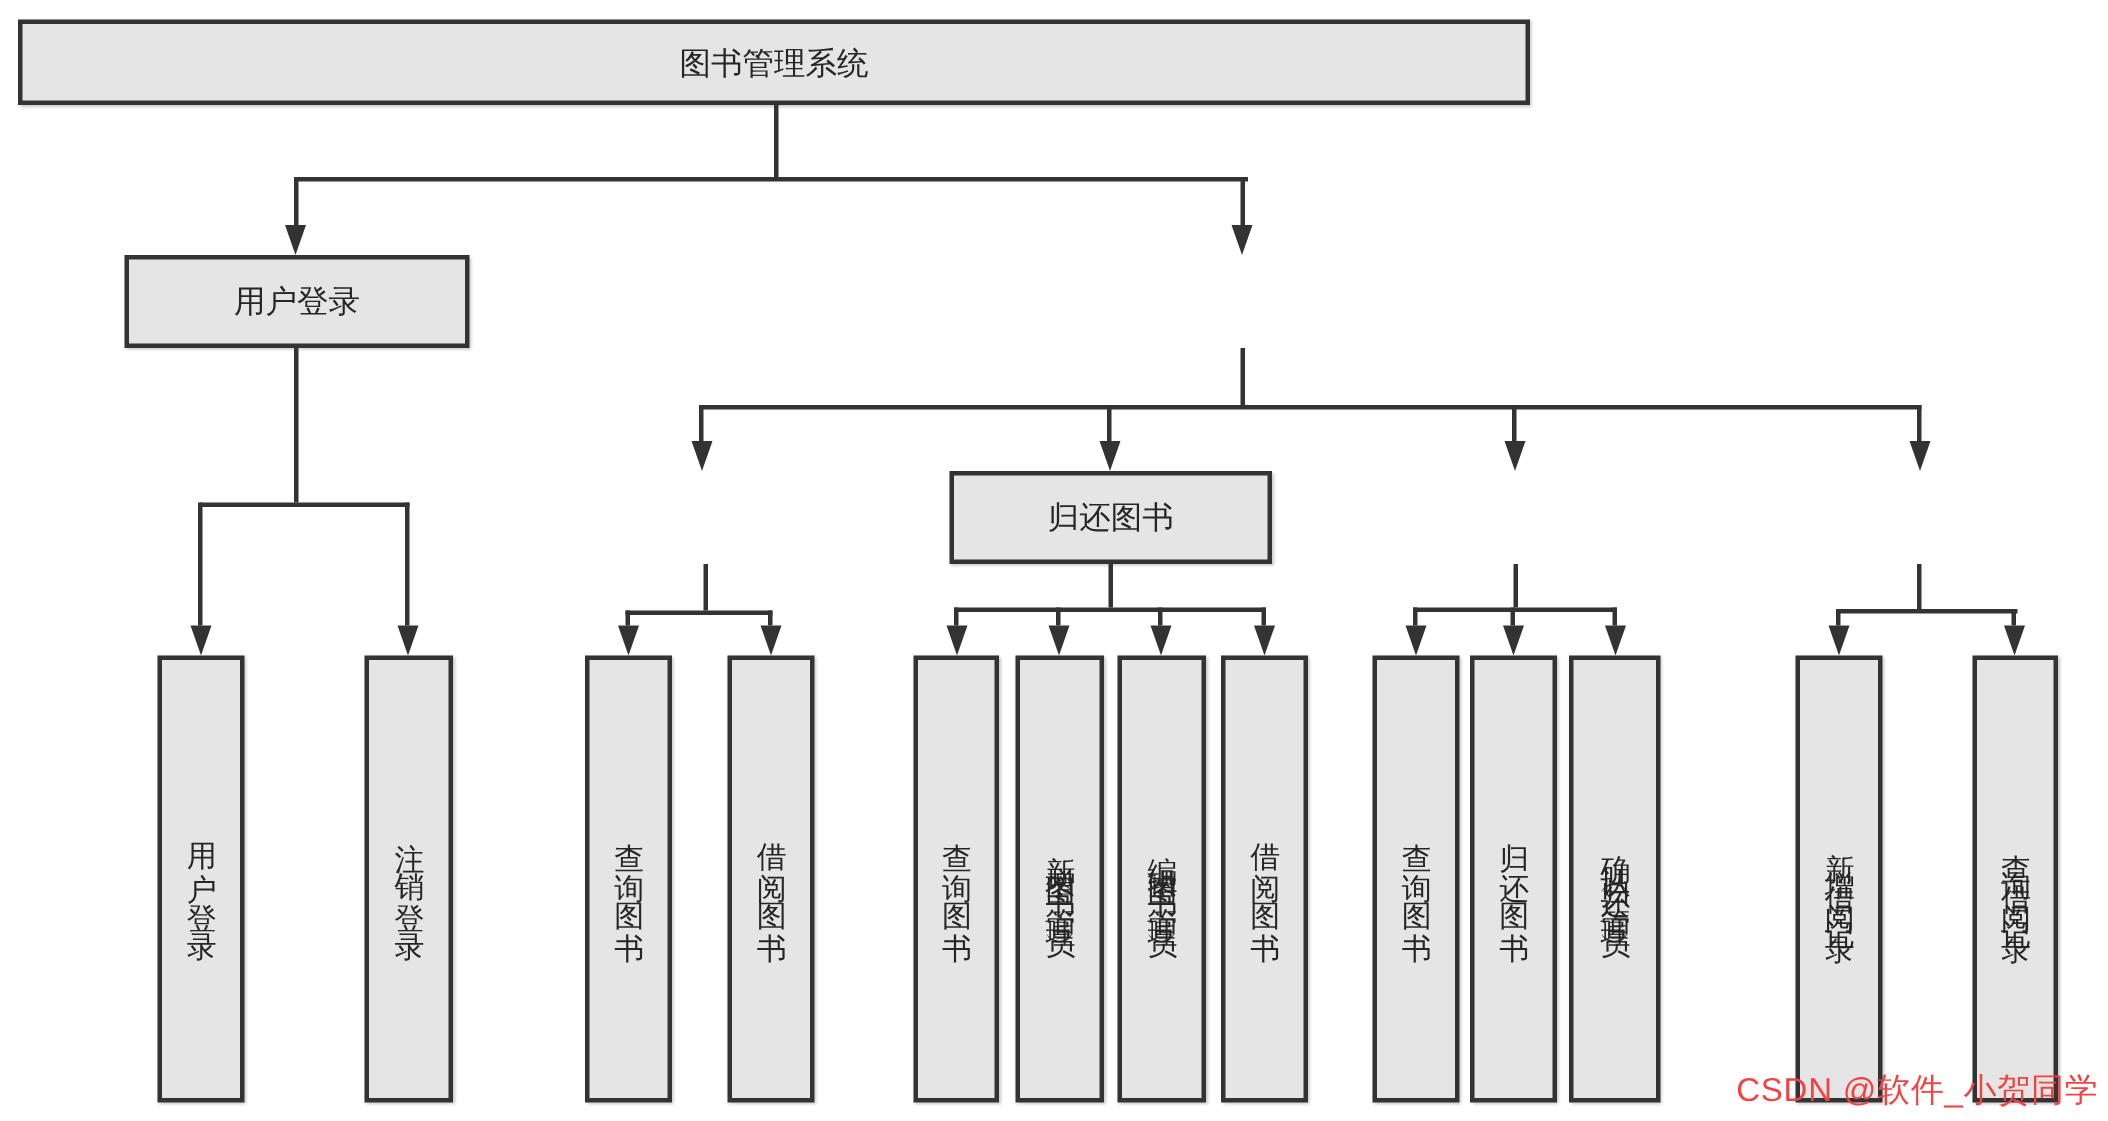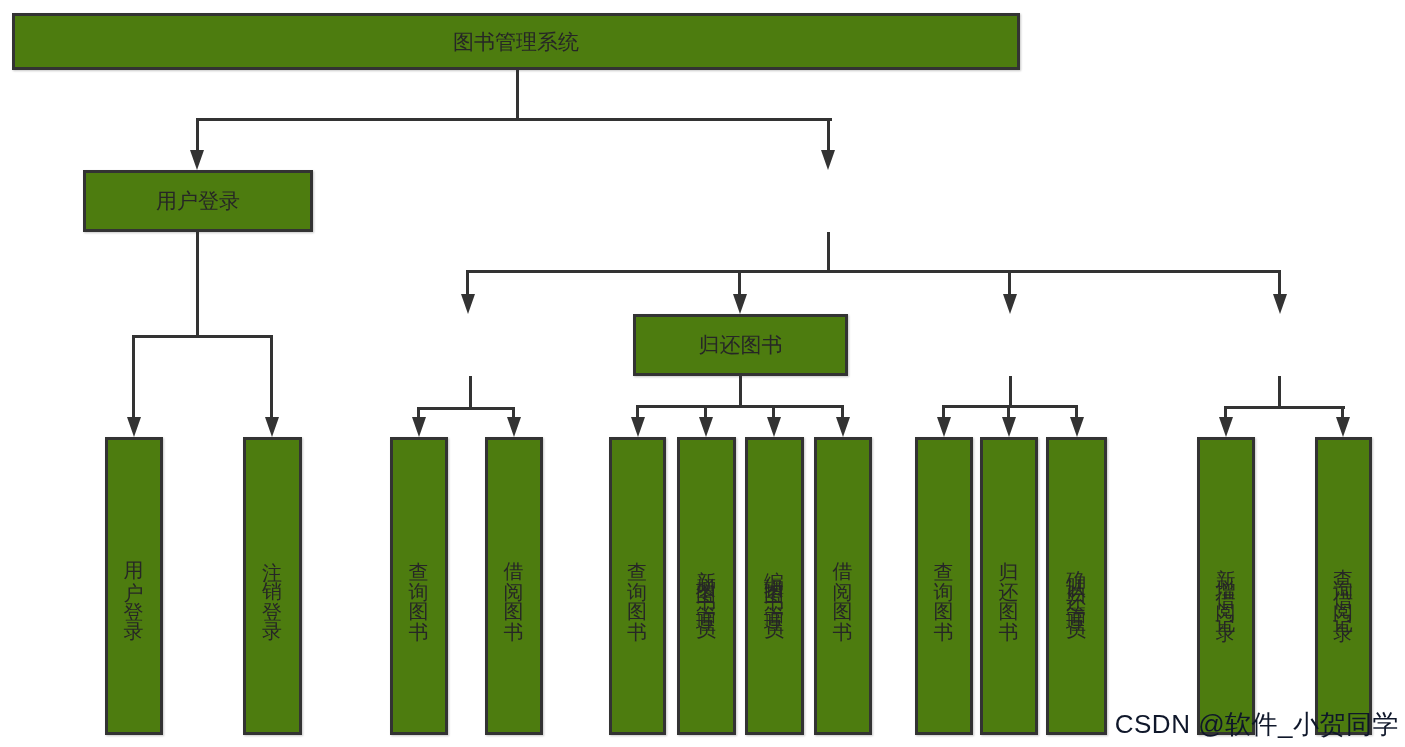--- a/index.html
+++ b/index.html
@@ -1,42 +1,42 @@
 <!DOCTYPE html>
 <html><head>
 <meta charset="utf-8">
 <style>
   html,body{margin:0;padding:0;background:#ffffff;}
   #canvas{
     position:relative;width:1405px;height:747px;background:#ffffff;
     font-family:"Liberation Sans",sans-serif;overflow:hidden;
   }
   .box{
-    position:absolute;box-sizing:border-box;background:#4d7c0f;
+    position:absolute;box-sizing:border-box;background:#e5e5e5;
     border:3px solid #333333;color:#262626;
     display:flex;align-items:center;justify-content:center;
     font-size:21px;box-shadow:1px 1px 2px rgba(0,0,0,0.22);
   }
   .vbox .vtext{
     writing-mode:vertical-rl;text-orientation:mixed;
     font-size:20px;line-height:1;white-space:nowrap;
   }
   .ls4{letter-spacing:20px;}
   .ls6{letter-spacing:11px;}
   .ls9{letter-spacing:7px;}
   .vline{position:absolute;width:3px;background:#333333;}
   .hline{position:absolute;height:3px;background:#333333;}
   .arrow{
     position:absolute;width:0;height:0;
     border-left:7px solid transparent;border-right:7px solid transparent;
     border-top:20px solid #333333;
   }
   .watermark{
-    position:absolute;right:6px;bottom:5px;font-size:26px;
-    color:#0f172a;letter-spacing:0.5px;
+    position:absolute;right:6px;bottom:5px;font-size:22px;
+    color:#ef4444;letter-spacing:0.5px;
   }
 </style>
 </head>
 <body>
 
 <div id="canvas">
 
   <div class="box" style="left:12px;top:13px;width:1008px;height:57px">
     <span>图书管理系统</span>
   </div>

